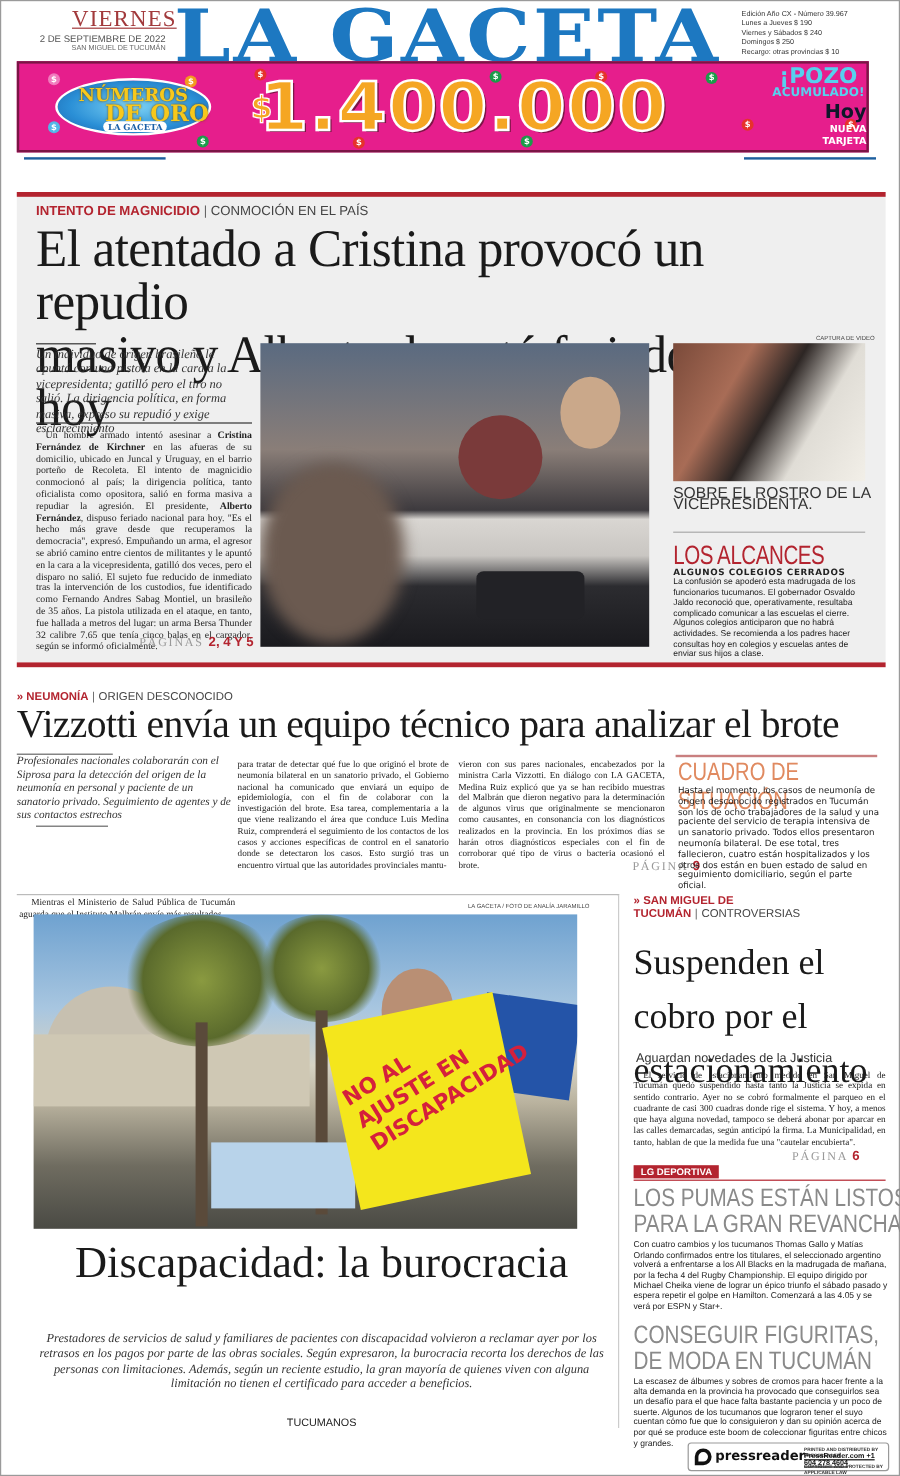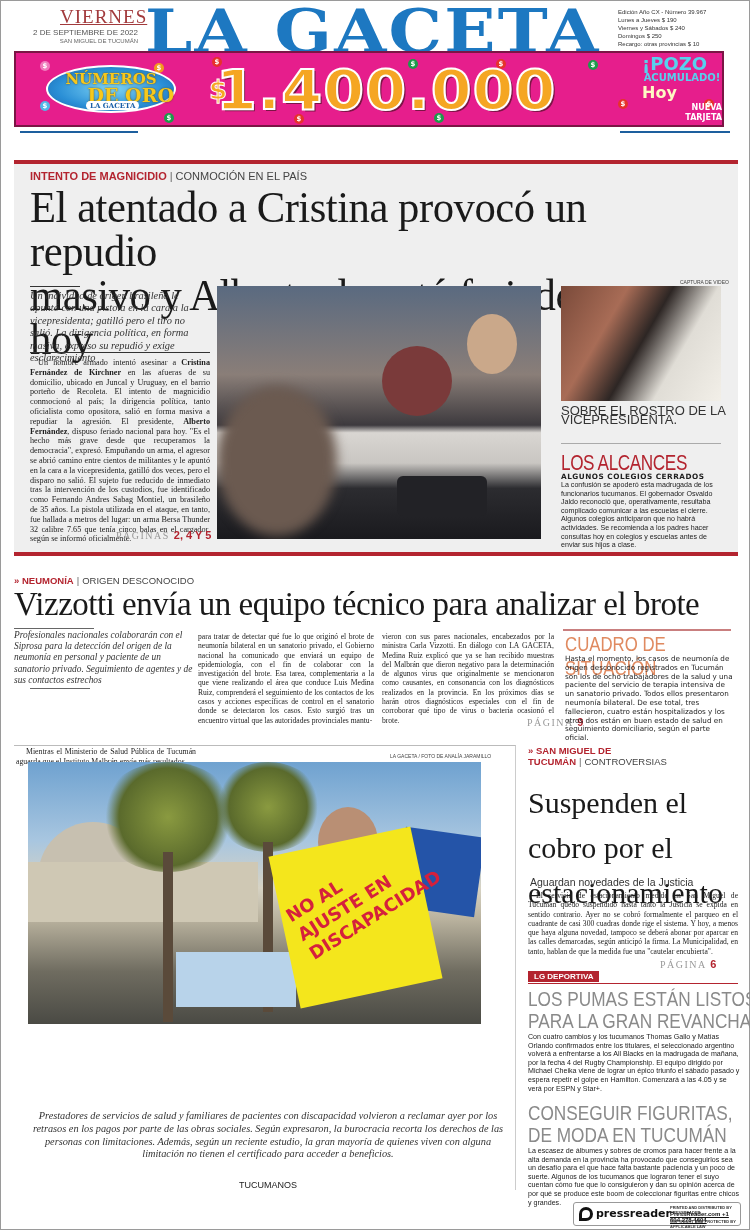--- a/index.html
+++ b/index.html
@@ -16,23 +16,23 @@
   .edinfo { left: 618px; top: 8px; width: 130px; font-family: "Liberation Sans", sans-serif; font-size: 6px; line-height: 8px; color: #333; }
 
   
   .banner { left: 14px; top: 51px; width: 710px; height: 76px; background: #e61e8c; border: 2px solid #7b1545; }
   .nd-oval { left: 30px; top: 12px; width: 130px; height: 48px; border-radius: 50%; background: radial-gradient(ellipse at center, #7fd4f5 0%, #2a8fd6 60%, #1a5fa8 100%); border: 2px solid #fff; }
   .nd-t1 { left: 0; top: 3px; width: 126px; text-align: center; font-family: "DejaVu Serif", serif; font-weight: bold; font-size: 15px; color: #f7c81c; text-shadow: 0 0 2px #6a4c00; }
   .nd-t2 { left: 0; top: 17px; width: 126px; text-align: right; font-family: "DejaVu Serif", serif; font-weight: bold; font-size: 19px; color: #f7c81c; text-shadow: 0 0 2px #6a4c00; }
   .nd-t3 { left: 38px; top: 34px; padding: 0 4px; background: #fff; border-radius: 6px; font-family: "DejaVu Serif", serif; font-weight: bold; font-size: 7px; color: #1a5fa8; }
   .prize { left: 200px; top: 4px; font-family: "DejaVu Sans", sans-serif; font-weight: bold; font-size: 56px; color: #f5a623; -webkit-text-stroke: 2px #fff; text-shadow: 0 0 0 #fff, 2px 2px 0 #7b1545; letter-spacing: 1px; transform: scaleX(1.05); transform-origin: left; }
   .prize-cur { left: 193px; top: 22px; font-family: "DejaVu Sans", sans-serif; font-weight: bold; font-size: 26px; color: #f5a623; -webkit-text-stroke: 1px #fff; }
-  .pozo1 { left: 626px; top: 0px; width: 80px; font-family: "DejaVu Sans", sans-serif; font-weight: bold; font-size: 18px; color: #58d0ee; }
+  .pozo1 { left: 626px; top: 0px; width: 80px; text-align: center; font-family: "DejaVu Sans", sans-serif; font-weight: bold; font-size: 18px; color: #58d0ee; }
   .pozo2 { left: 618px; top: 19px; width: 96px; text-align: center; font-family: "DejaVu Sans", sans-serif; font-weight: bold; font-size: 10px; color: #58d0ee; }
-  .pozo3 { left: 626px; top: 30px; width: 80px; text-align: left; font-family: "DejaVu Sans", sans-serif; font-weight: bold; font-size: 16px; color: #fef9c3; }
+  .pozo3 { left: 626px; top: 30px; width: 80px; text-align: right; font-family: "DejaVu Sans", sans-serif; font-weight: bold; font-size: 16px; color: #0f172a; }
   .pozo4 { left: 626px; top: 50px; width: 80px; text-align: right; font-family: "DejaVu Sans", sans-serif; font-weight: bold; font-size: 8px; line-height: 10px; color: #fff; }
   .coin { width: 10px; height: 10px; border-radius: 50%; font-family: "DejaVu Sans", sans-serif; font-size: 7px; line-height: 10px; text-align: center; color: #fff; font-weight: bold; }
 
   
   .topbar-l { left: 20px; top: 131px; width: 118px; height: 2px; background: #1d5f9e; }
   .topbar-r { left: 620px; top: 131px; width: 110px; height: 2px; background: #1d5f9e; }
 
   
   .lead-box { left: 14px; top: 160px; width: 724px; height: 392px; background: #efefef; }
   .lead-rule { left: 14px; top: 160px; width: 724px; height: 4px; background: #b3242f; }
@@ -204,20 +204,21 @@
   <div class="abs" style="left:135px;top:90px;width:10px;height:170px;background:#5a4a3a;"></div>
   <div class="abs" style="left:235px;top:80px;width:10px;height:170px;background:#5a4a3a;"></div>
   <div class="abs sign-w"></div>
   <div class="abs" style="left:290px;top:45px;width:60px;height:70px;border-radius:50%;background:#b98f74;"></div>
   <div class="abs sign-b"></div>
   <div class="abs sign-y">
     <div style="padding:30px 10px;font-family:'DejaVu Sans',sans-serif;font-weight:bold;font-size:18px;color:#d5203c;line-height:22px;transform:rotate(-20deg);">NO AL AJUSTE EN DISCAPACIDAD</div>
   </div>
 </div>
 <div class="abs h-disc">
+  <div>Discapacidad: la burocracia</div>
 </div>
 <div class="abs deck-disc">Prestadores de servicios de salud y familiares de pacientes con discapacidad volvieron a reclamar ayer por los retrasos en los pagos por parte de las obras sociales. Según expresaron, la burocracia recorta los derechos de las personas con limitaciones. Además, según un reciente estudio, la gran mayoría de quienes viven con alguna limitación no tienen el certificado para acceder a beneficios.</div>
 <div class="abs tag-disc">TUCUMANOS</div>
 
 <div class="abs kicker" style="left:528px;top:745px;font-size:9.5px;">
   <span class="red">»</span>
   <span class="red">SAN MIGUEL DE TUCUMÁN</span><span class="sep">|</span><span class="grey">CONTROVERSIAS</span>
 </div>
 <div class="abs h-susp">Suspenden el cobro por el estacionamiento</div>
 <div class="abs susp-sub">Aguardan novedades de la Justicia</div>

